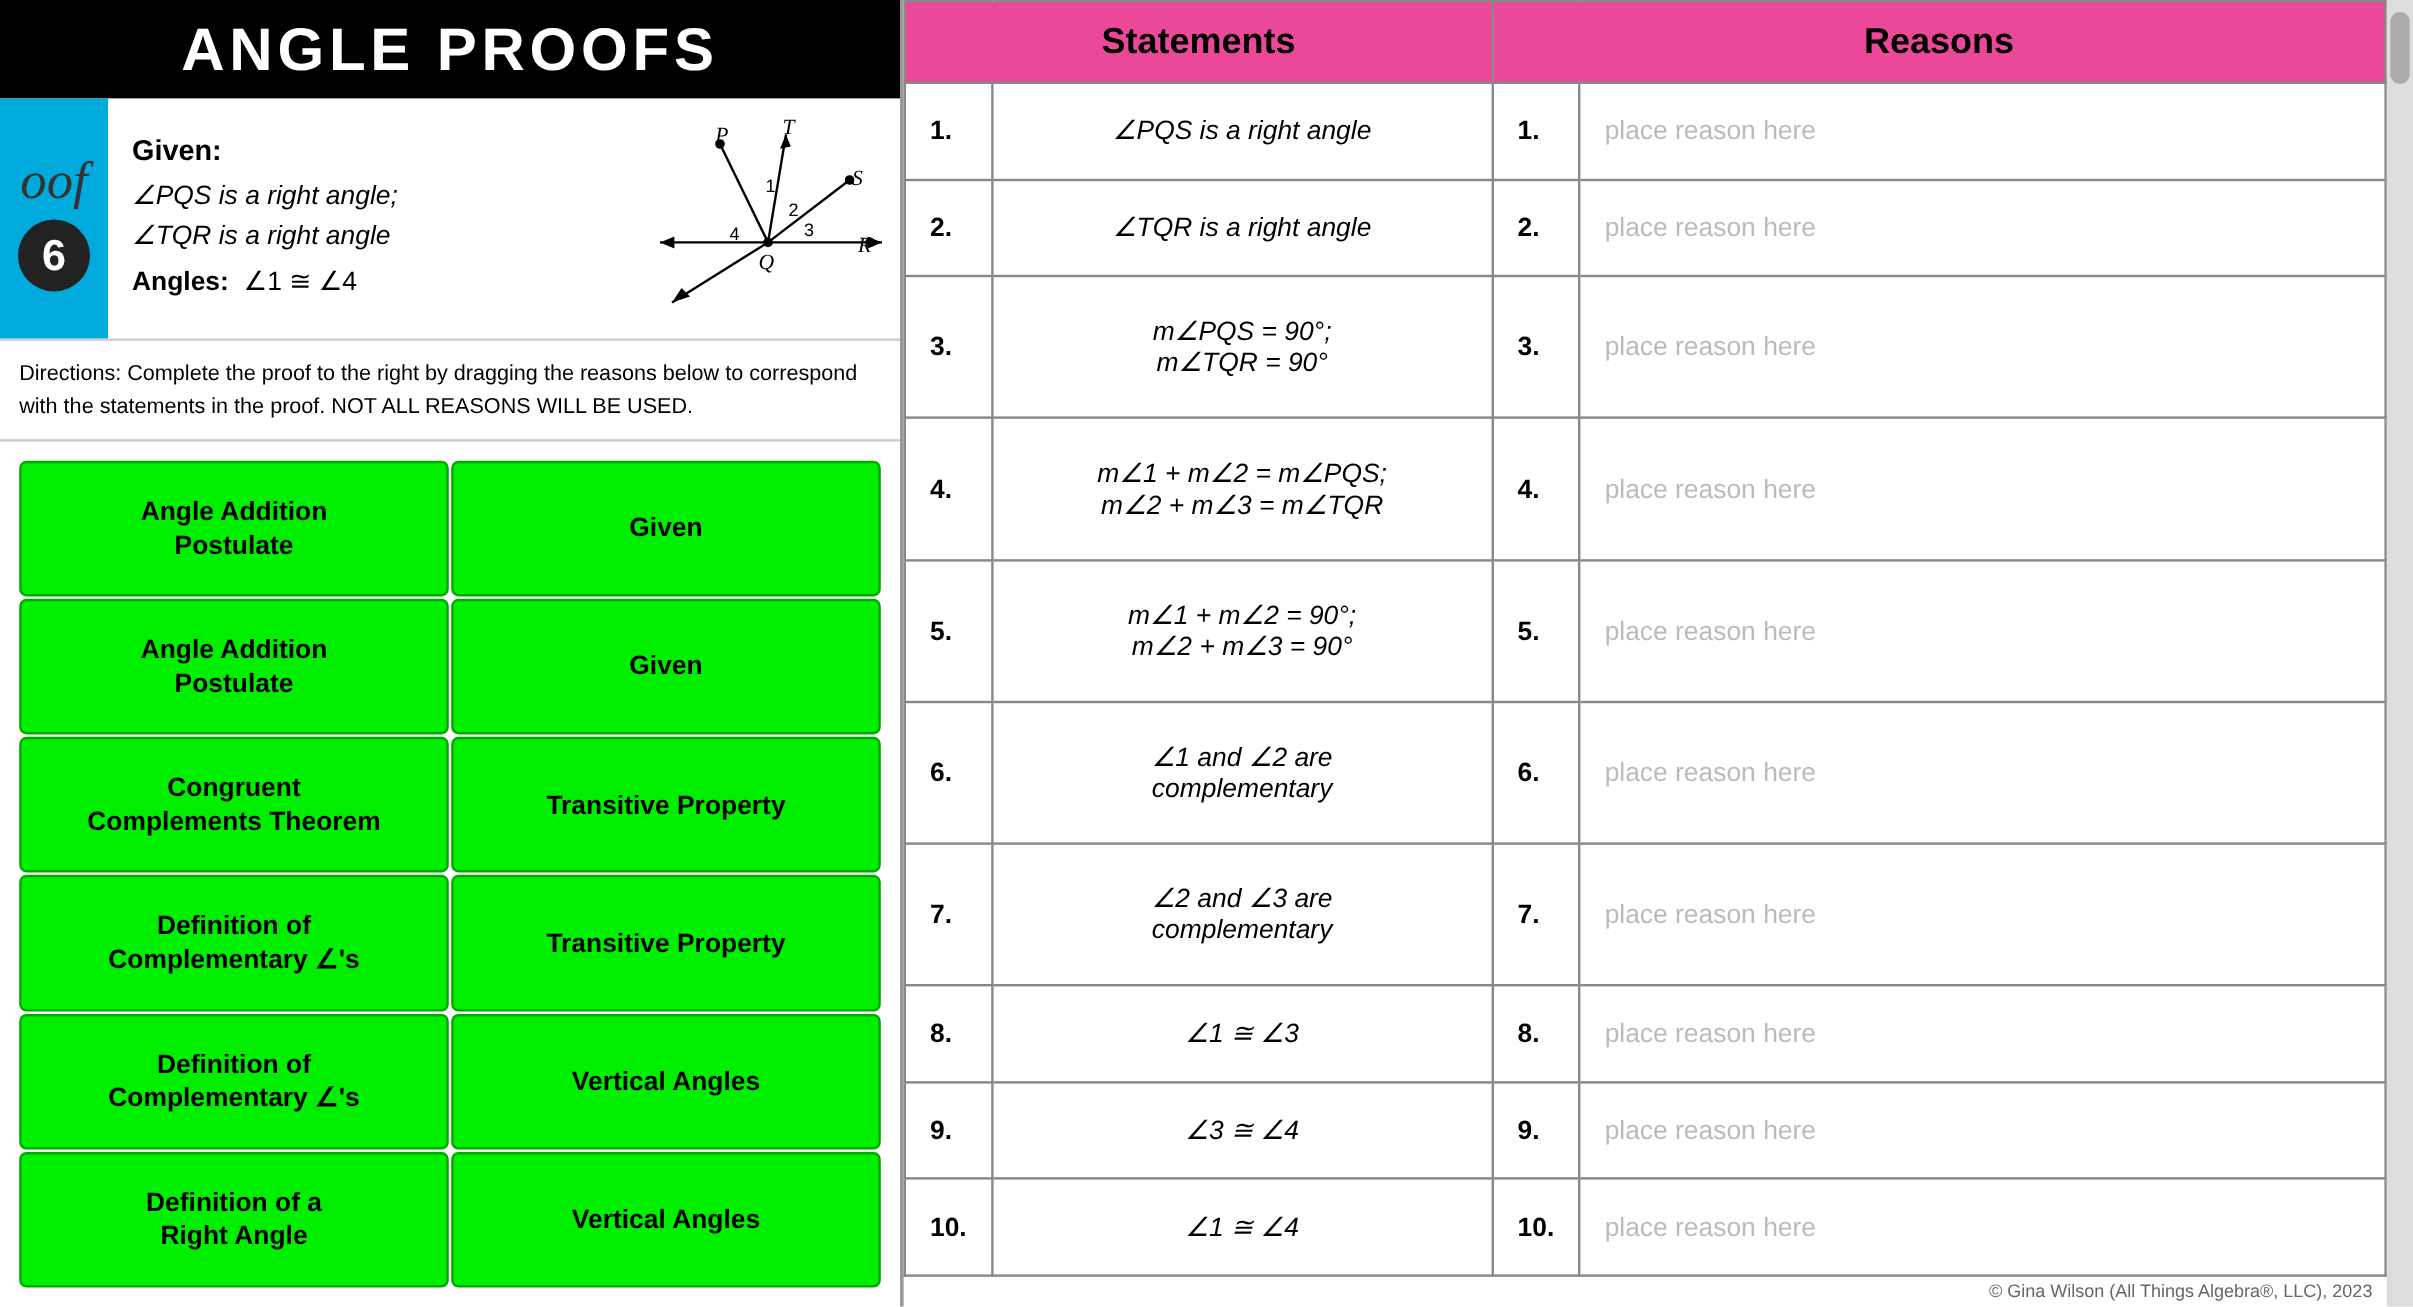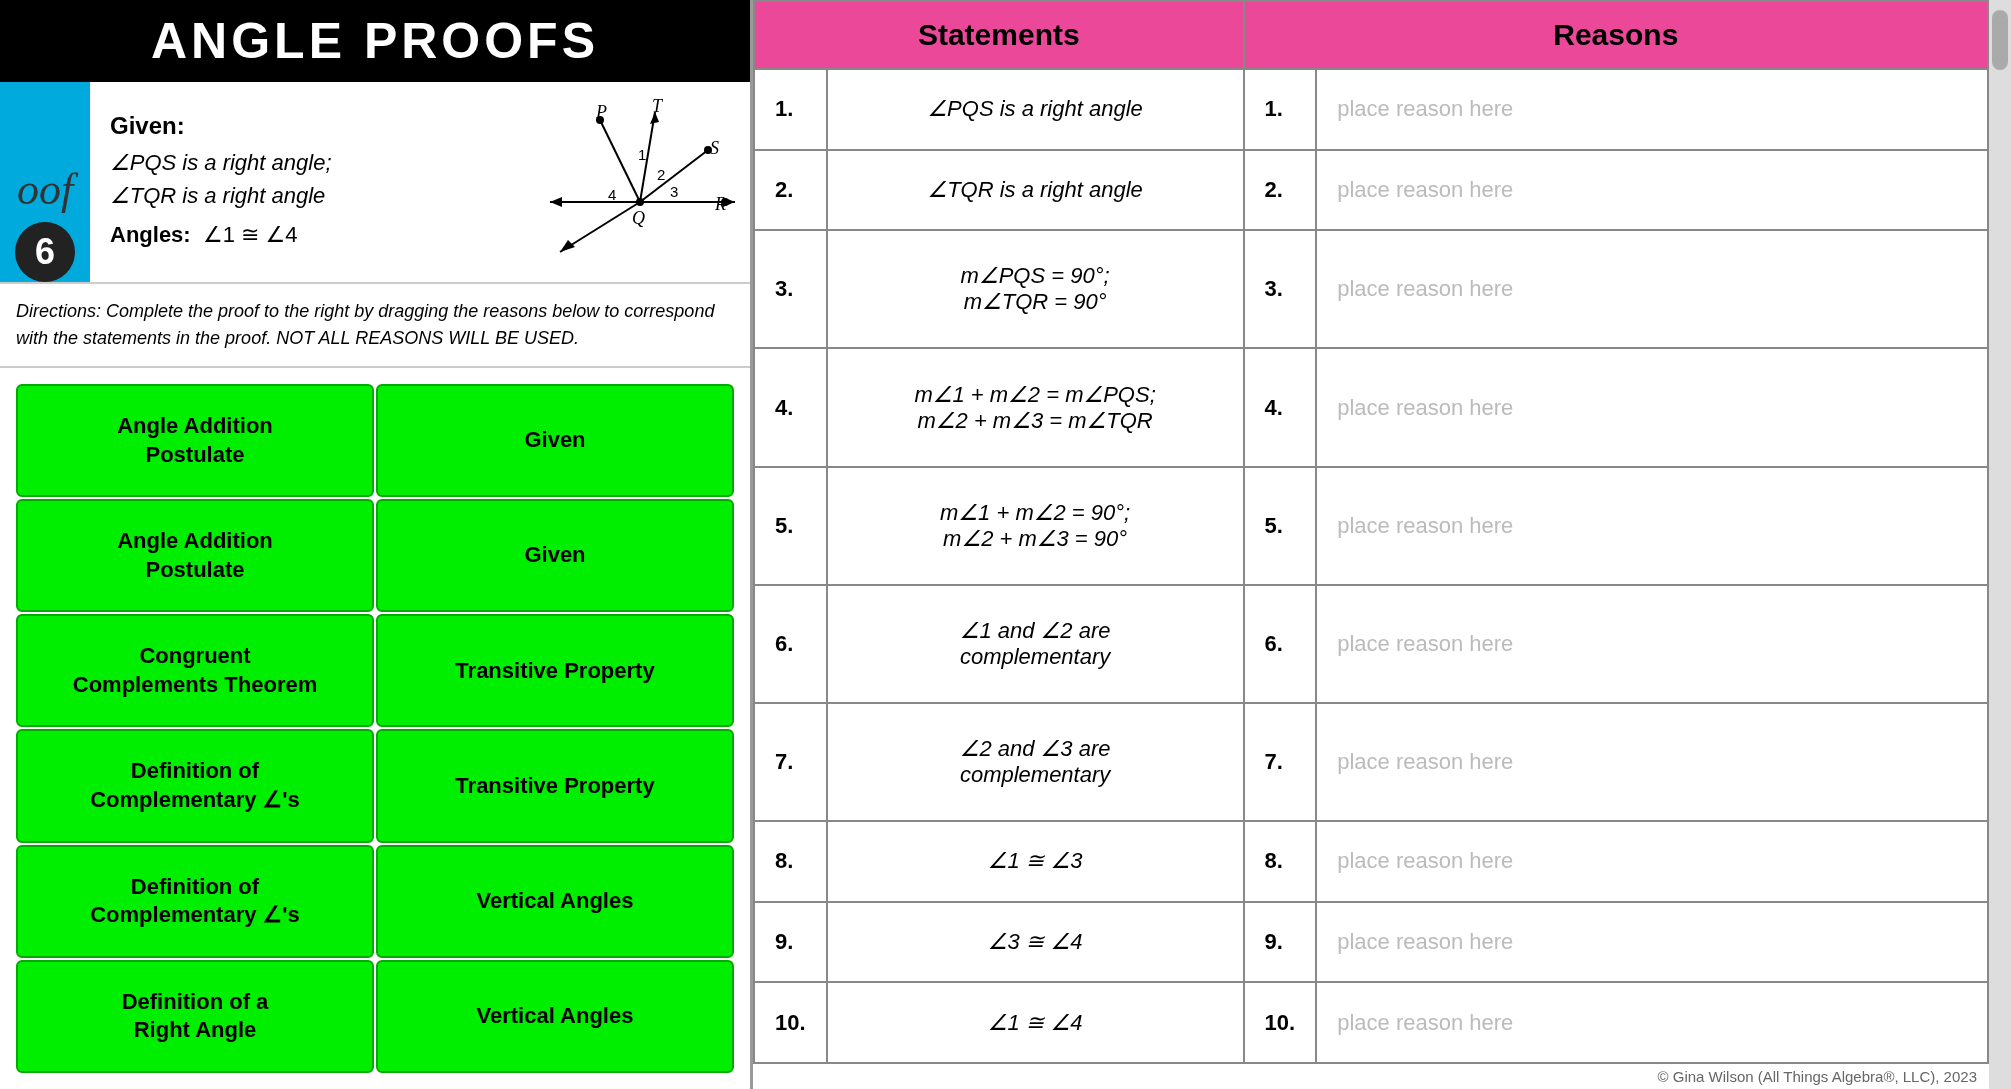--- a/index.html
+++ b/index.html
@@ -36,21 +36,21 @@
       align-items: stretch;
       border-bottom: 2px solid #ccc;
     }
 
     .blue-sidebar {
       background: #00aadd;
       width: 90px;
       display: flex;
       flex-direction: column;
       align-items: center;
-      justify-content: flex-end;
+      justify-content: center;
       padding-top: 8px;
     }
 
     .proof-label {
       font-size: 44px;
       font-style: italic;
       color: #333;
       font-family: Georgia, serif;
       line-height: 1;
     }
@@ -106,21 +106,20 @@
     .diagram svg {
       width: 200px;
       height: 180px;
     }
 
     .directions {
       padding: 14px 16px;
       font-size: 18px;
       line-height: 1.5;
       border-bottom: 2px solid #ccc;
-      font-style: italic;
     }
 
     
     .reasons-grid {
       display: grid;
       grid-template-columns: 1fr 1fr;
       gap: 2px;
       padding: 16px;
       flex: 1;
     }

